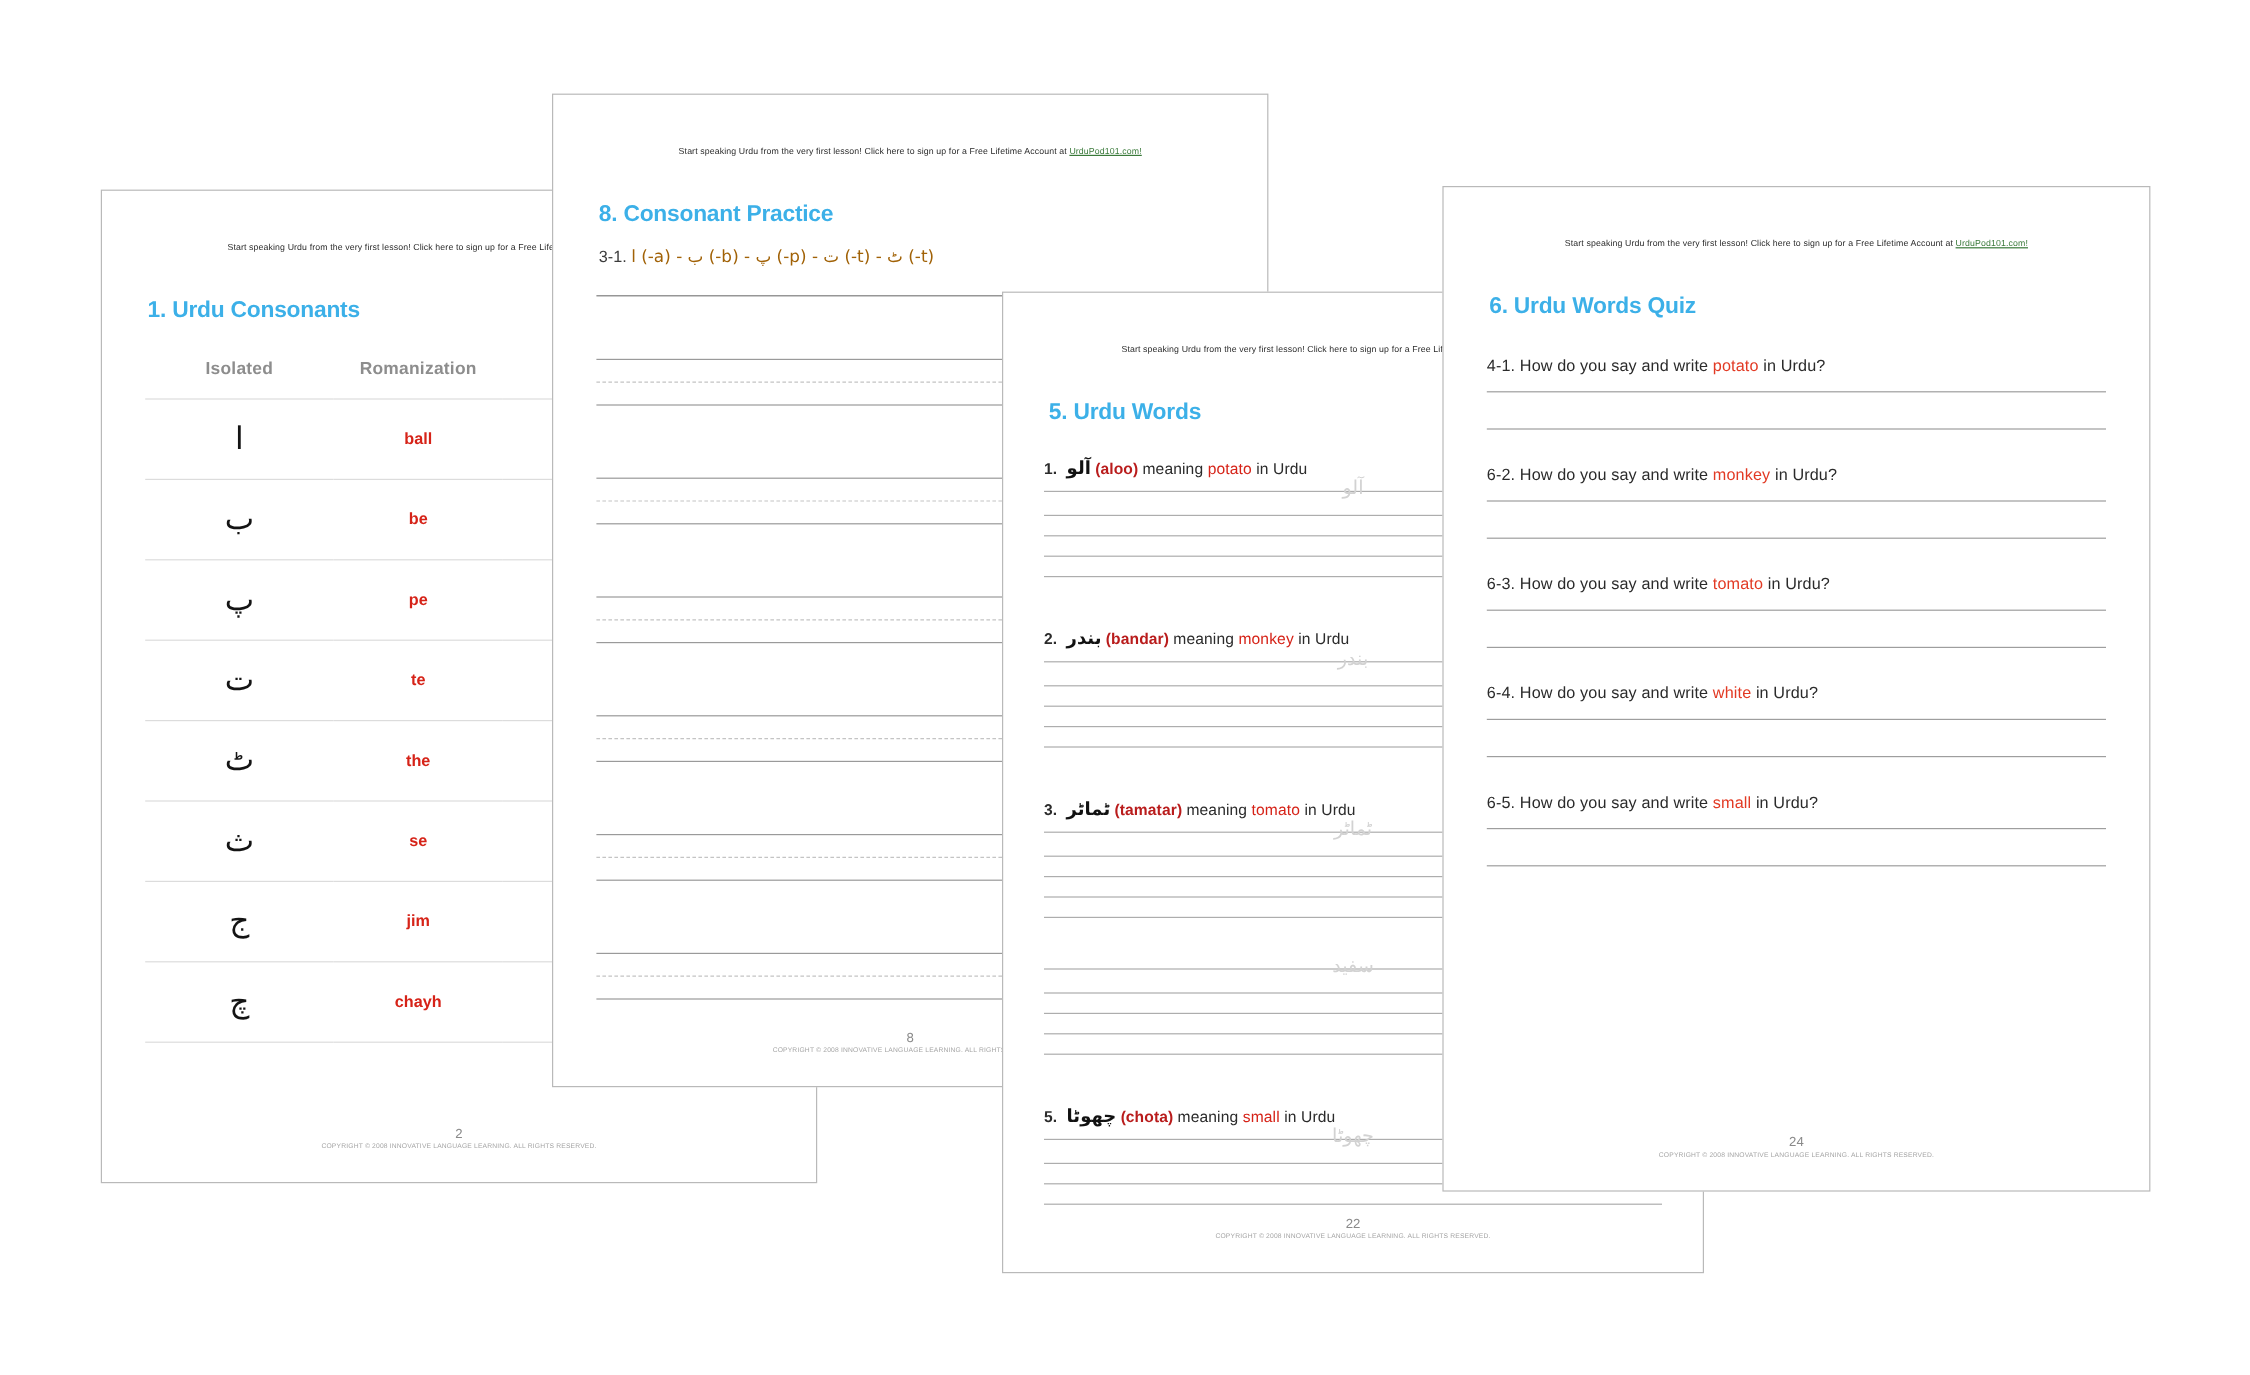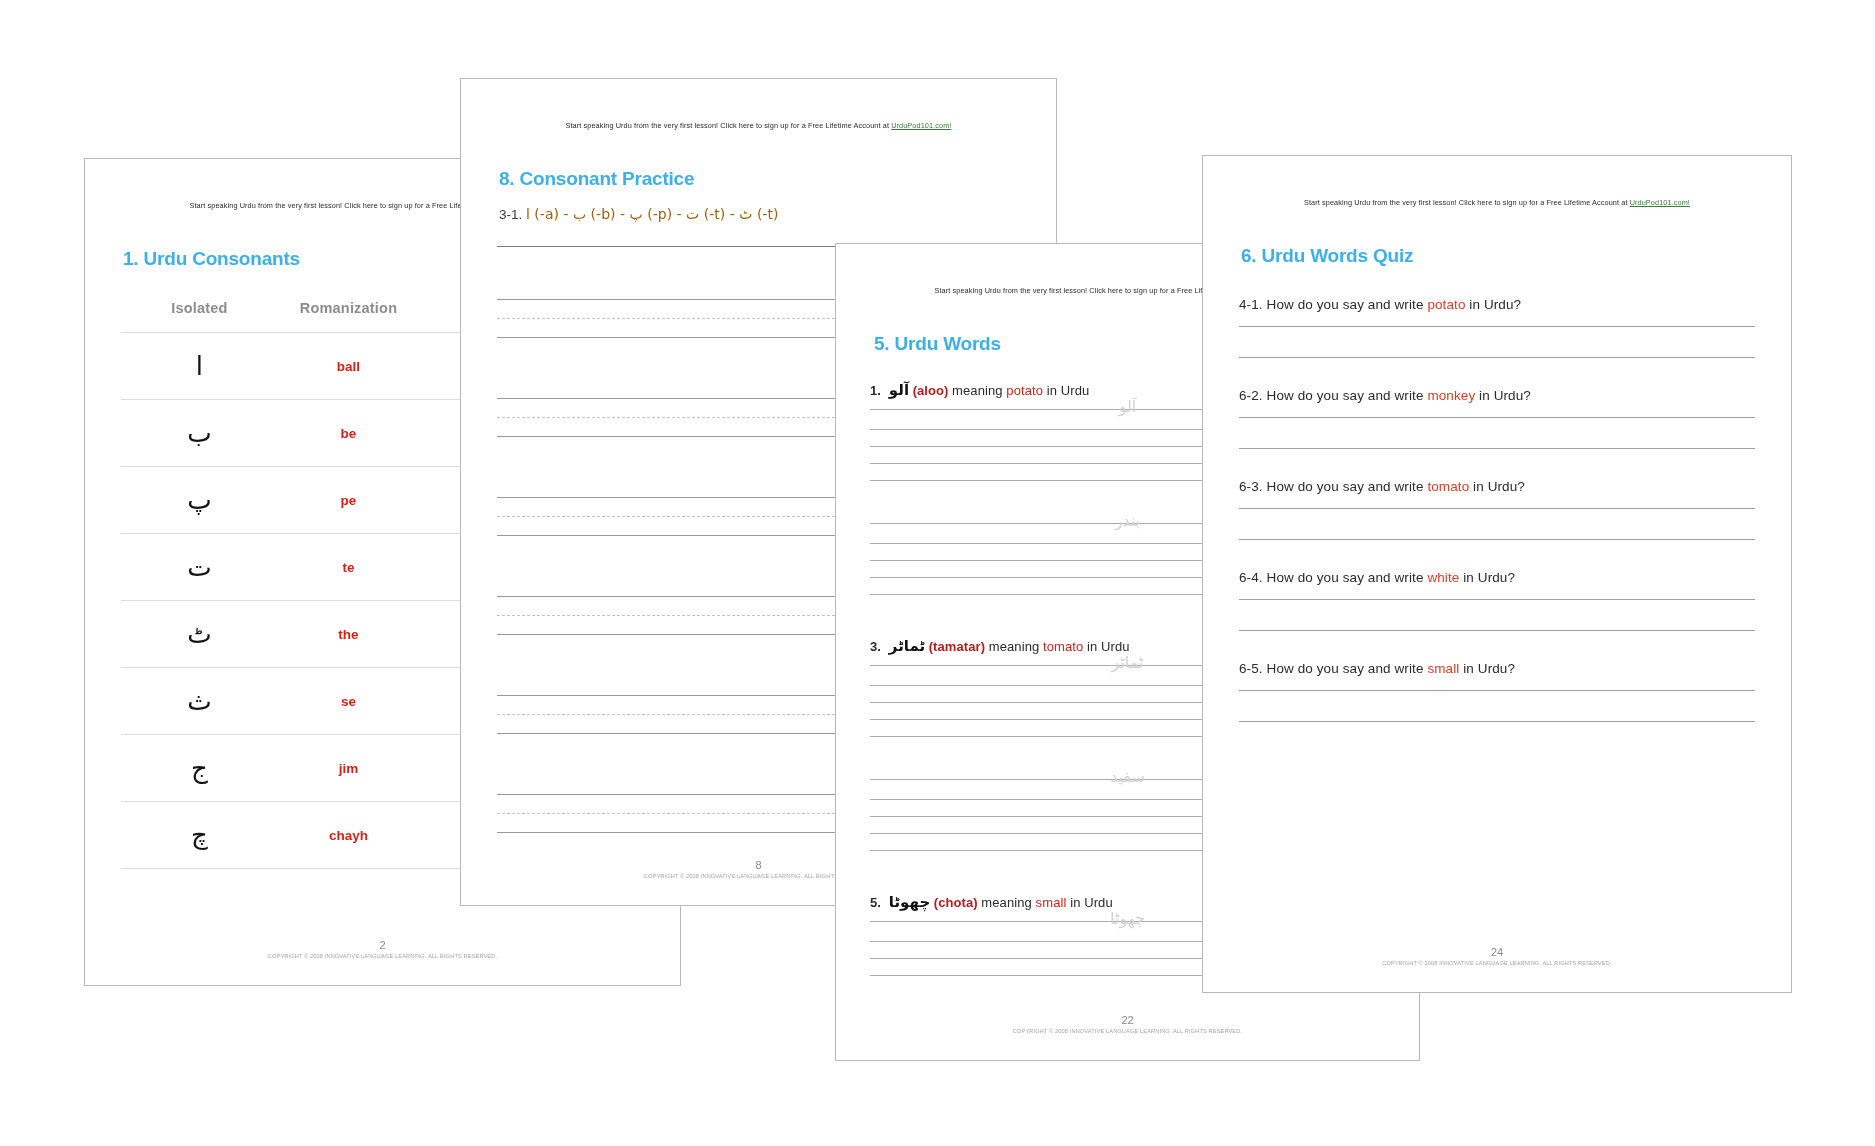--- a/index.html
+++ b/index.html
@@ -338,20 +338,25 @@
             <span class="trace">آلو</span>
           </div>
         <div class="wl"></div>
         <div class="wl"></div>
         <div class="wl"></div>
         <div class="wl"></div>
       </div>
     </div>
 
     <div class="word-item">
+      <div class="word-head">
+        <span class="num">2.</span><span class="ar">بندر</span>
+        <span class="rom">(bandar)</span>
+        <span>meaning </span><span class="mean">monkey</span><span> in Urdu</span>
+      </div>
       <div class="word-lines">
         <div class="wl trace-host">
             <span class="trace">بندر</span>
           </div>
         <div class="wl"></div>
         <div class="wl"></div>
         <div class="wl"></div>
         <div class="wl"></div>
       </div>
     </div>

